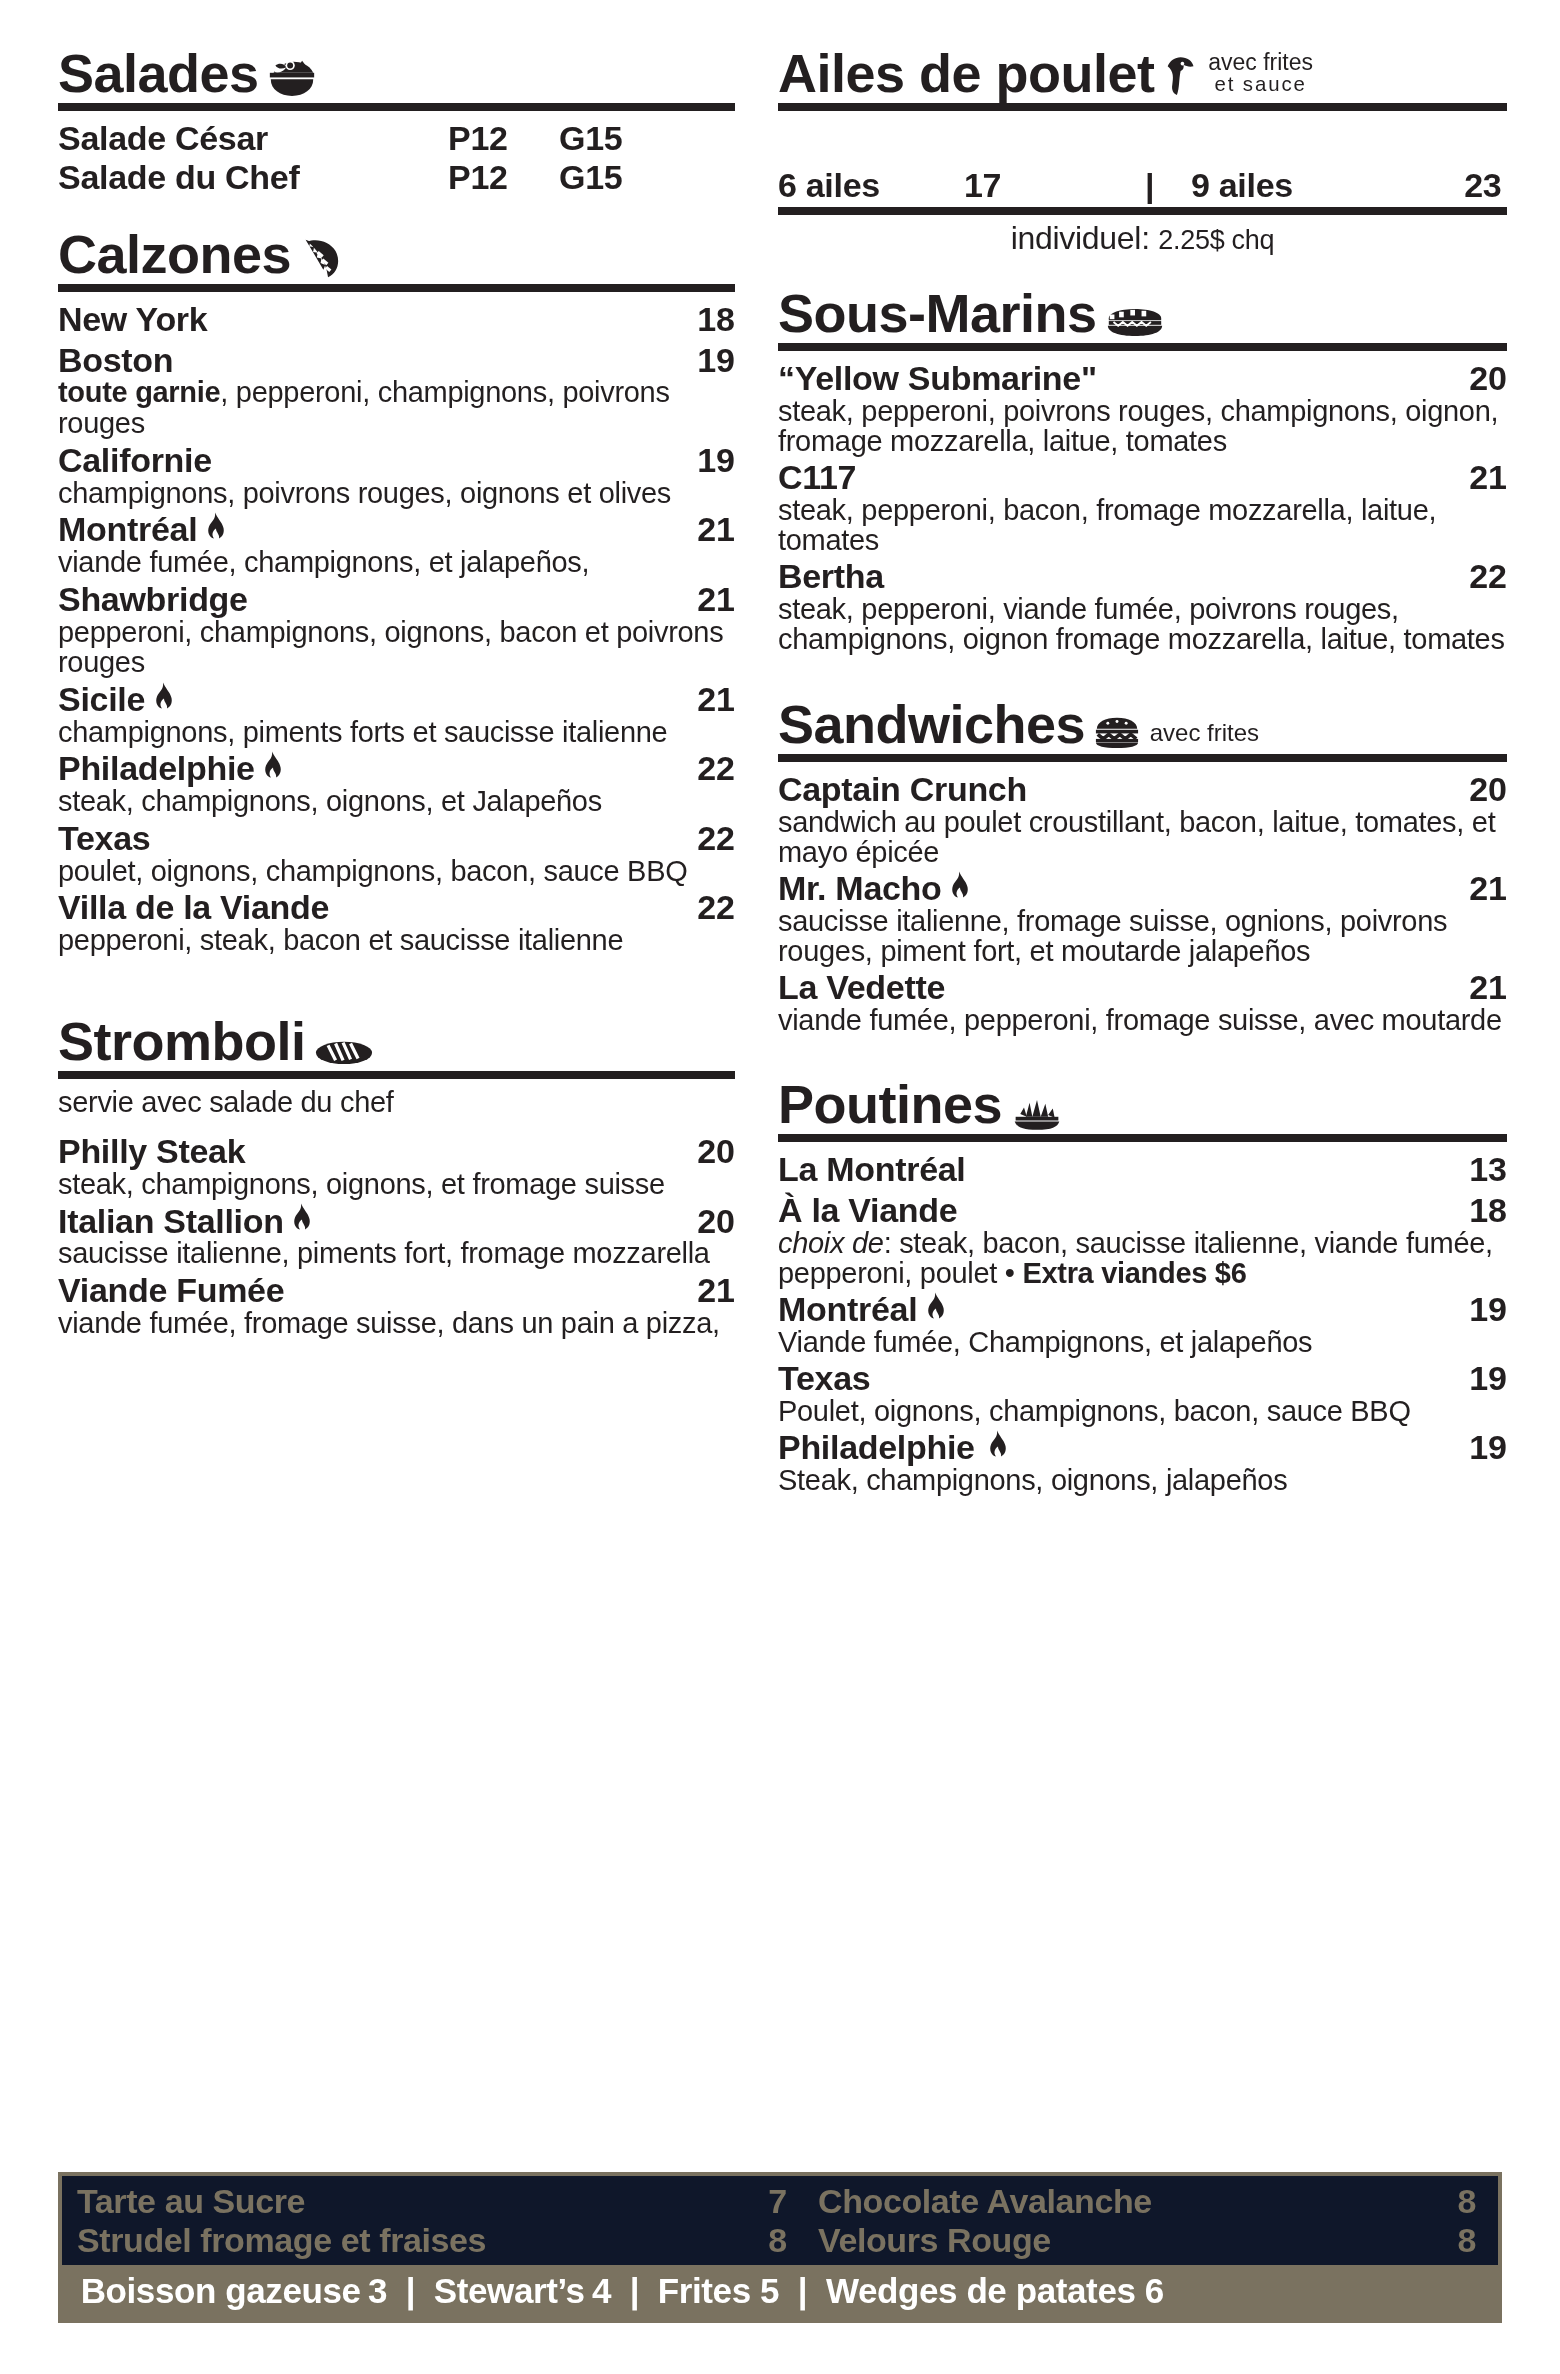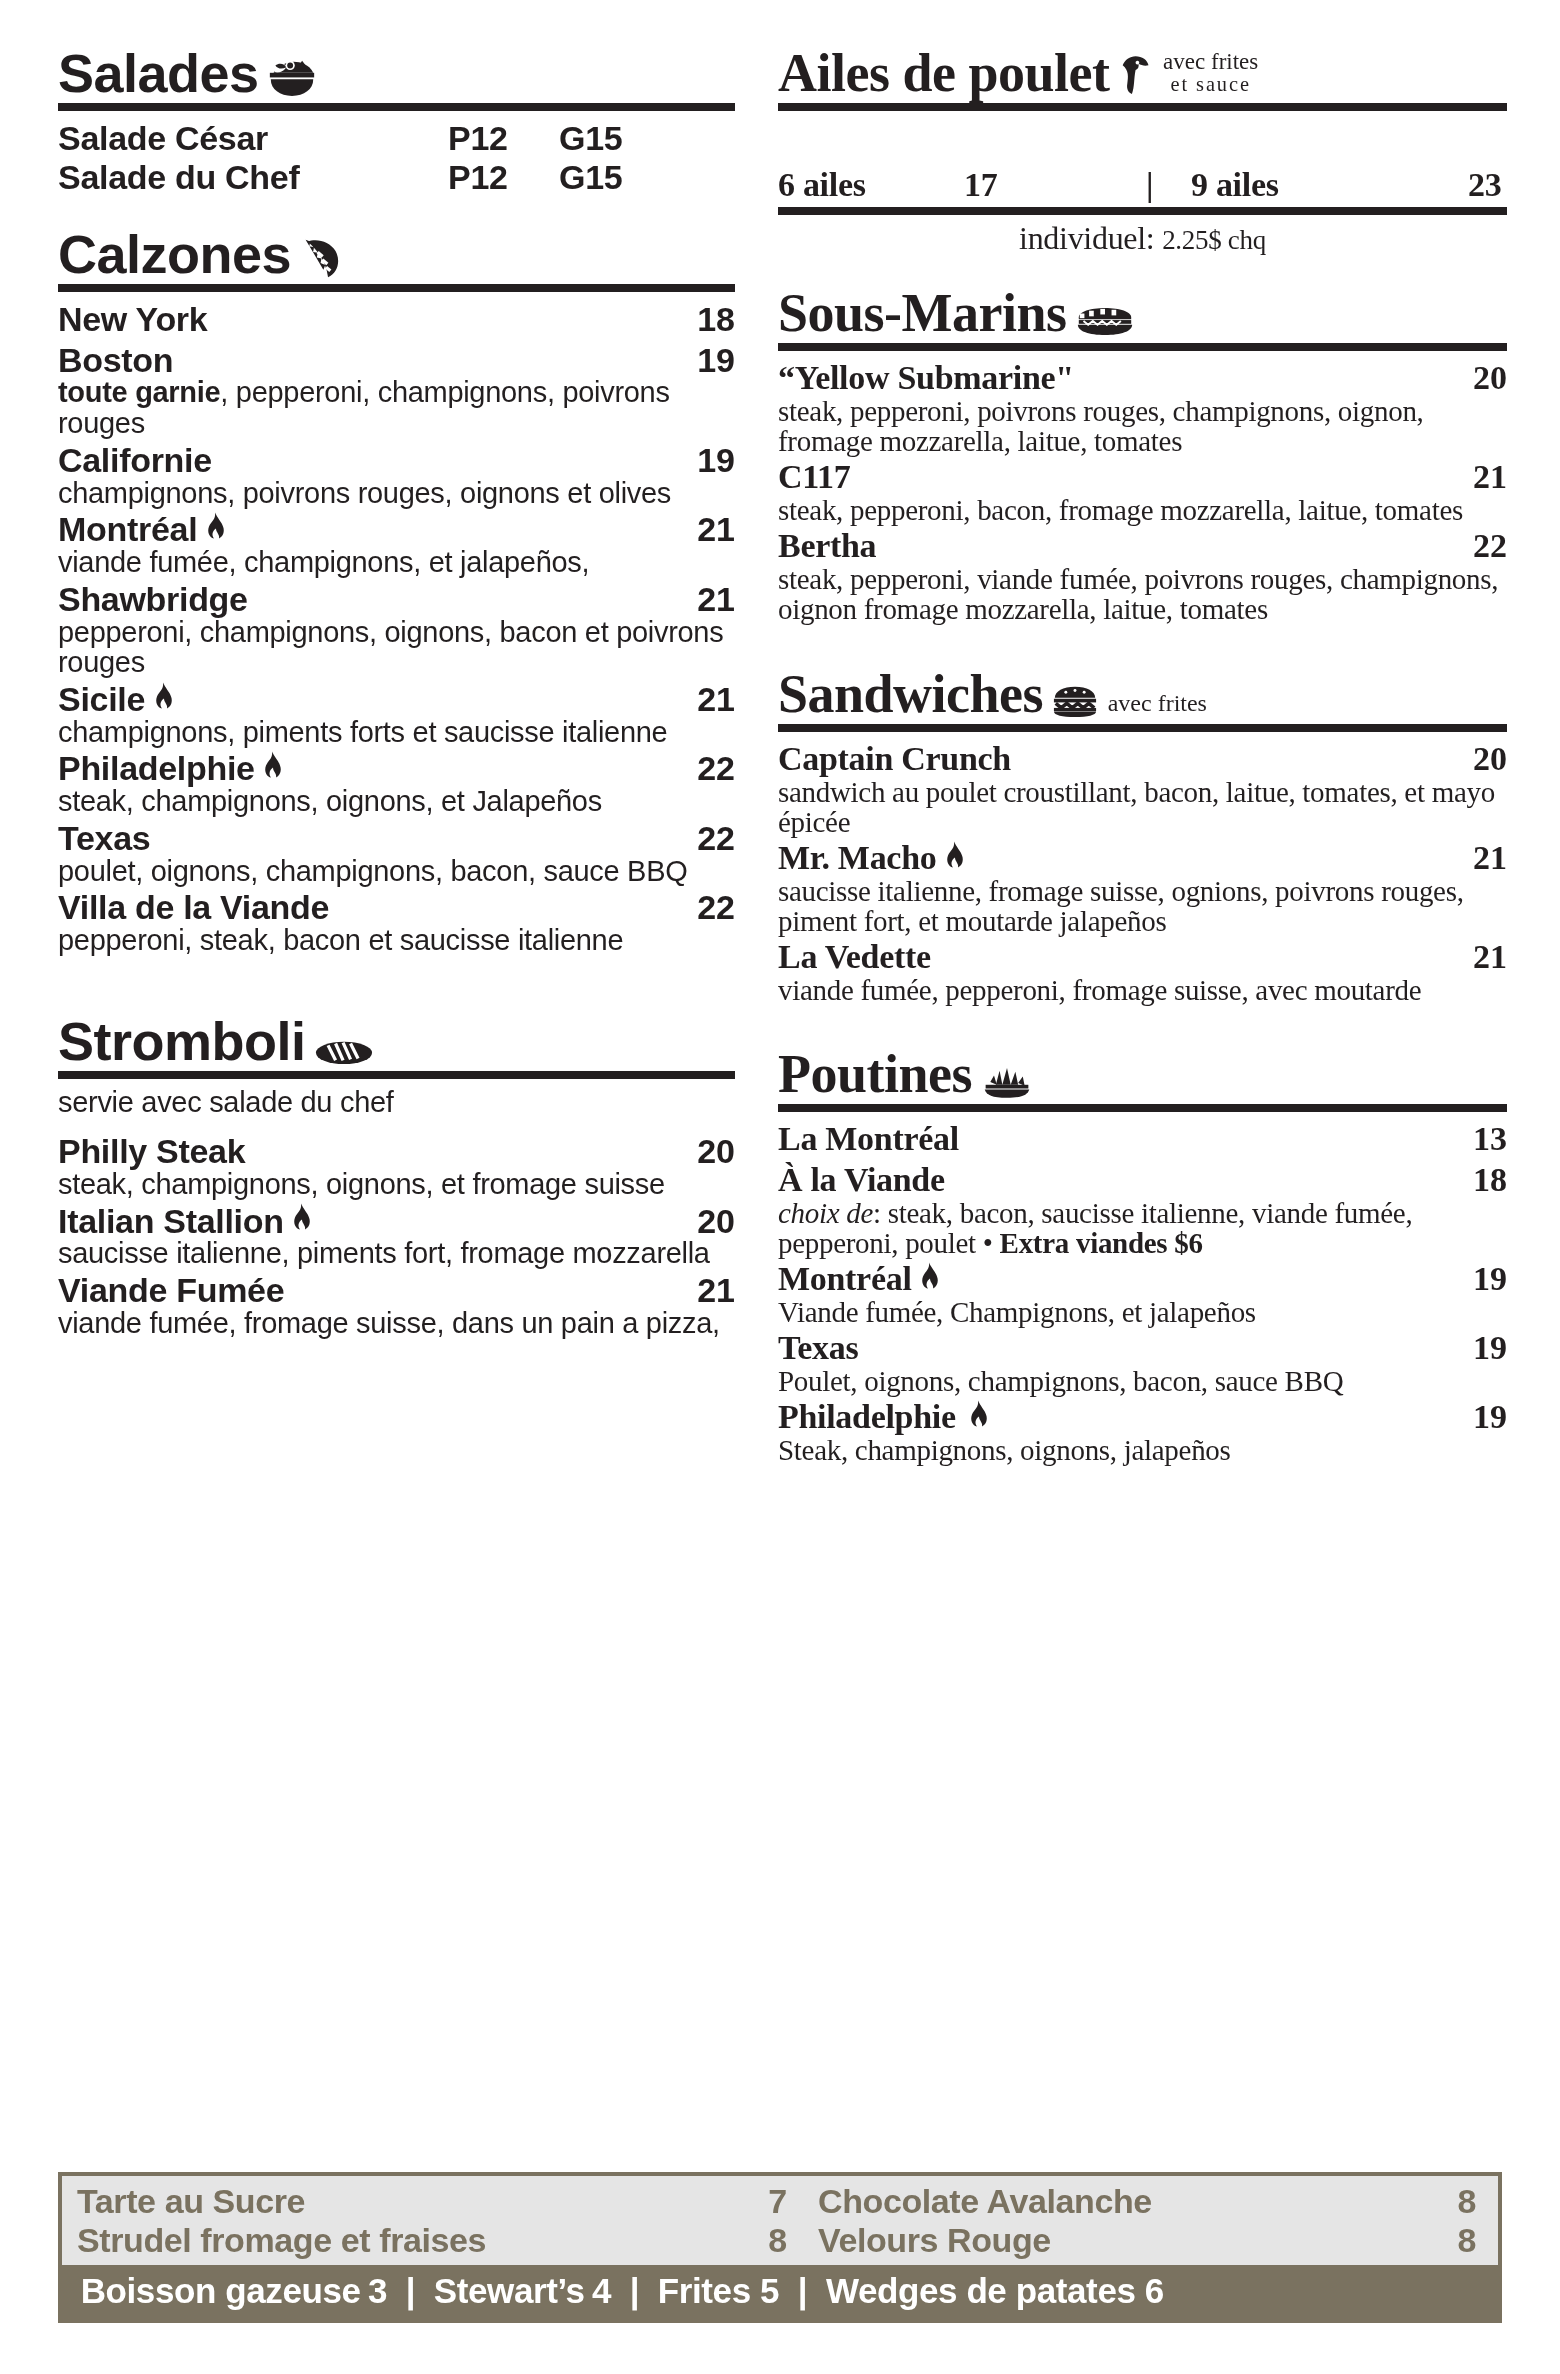--- a/index.html
+++ b/index.html
@@ -16,21 +16,21 @@
     height: 2375px;
     background: #fff;
     padding: 45px 58px 0 58px;
   }
   .cols {
     display: flex;
     gap: 43px;
     align-items: flex-start;
   }
   .col { width: 677px; flex: 0 0 677px; }
-  .col-right { width: 729px; flex: 0 0 729px; font-family: Liberation Serif, serif; }
+  .col-right { width: 729px; flex: 0 0 729px; }
 
   
   .sec-head {
     display: flex;
     align-items: flex-end;
     gap: 9.3px;
     border-bottom: 8.3px solid #231f20;
     padding-bottom: 1.9px;
     margin-bottom: 8px;
   }
@@ -145,21 +145,21 @@
   
   .footer {
     position: absolute;
     left: 58px;
     right: 58px;
     bottom: 52px;
     border: 4.6px solid #7a7260;
     background: #7a7260;
   }
   .footer-top {
-    background: #e5e5e5;
+    background: #0f172a;
     display: flex;
     padding: 5.6px 0 5.6px 0;
   }
   .f-left { flex: 0 0 52%; padding-left: 15px; }
   .f-right { flex: 1; padding-left: 9.3px; }
   .f-row {
     display: flex;
     justify-content: space-between;
     align-items: baseline;
     color: #7a7260;

